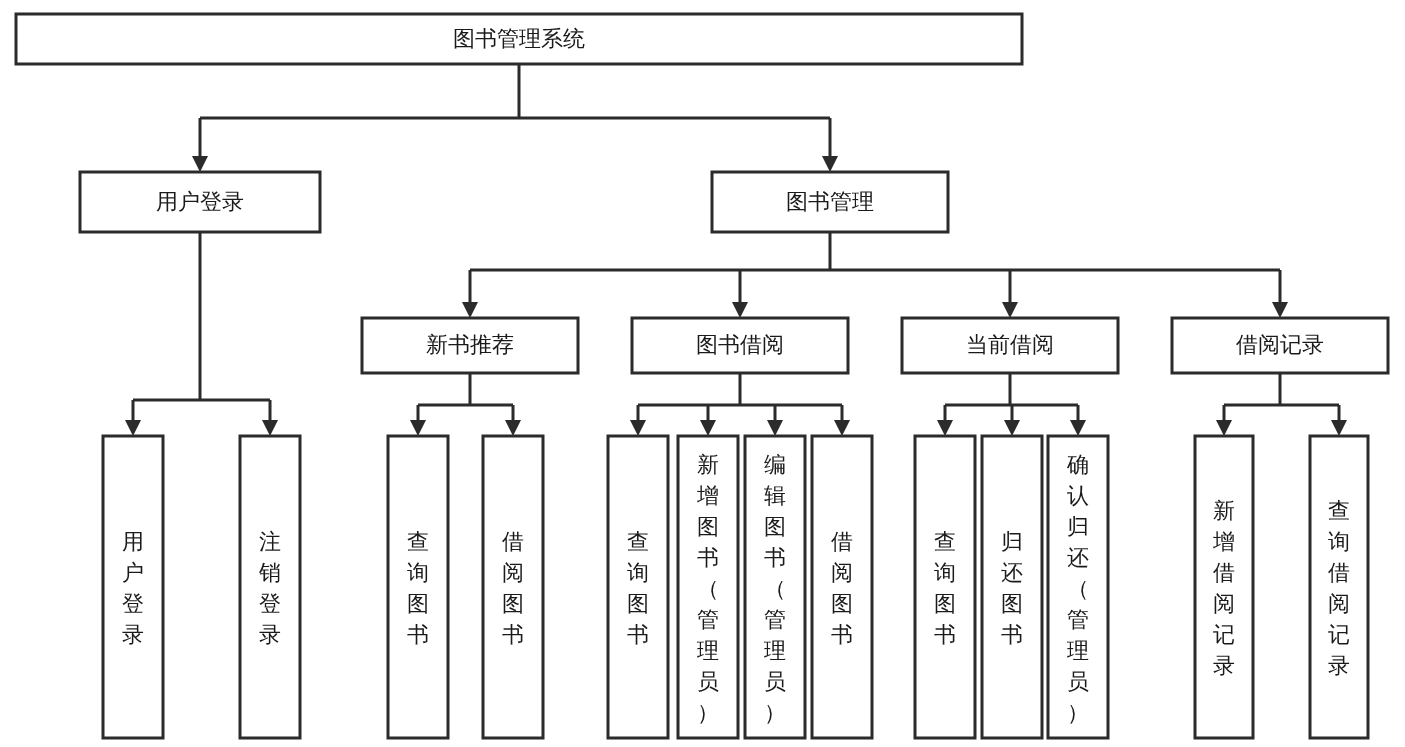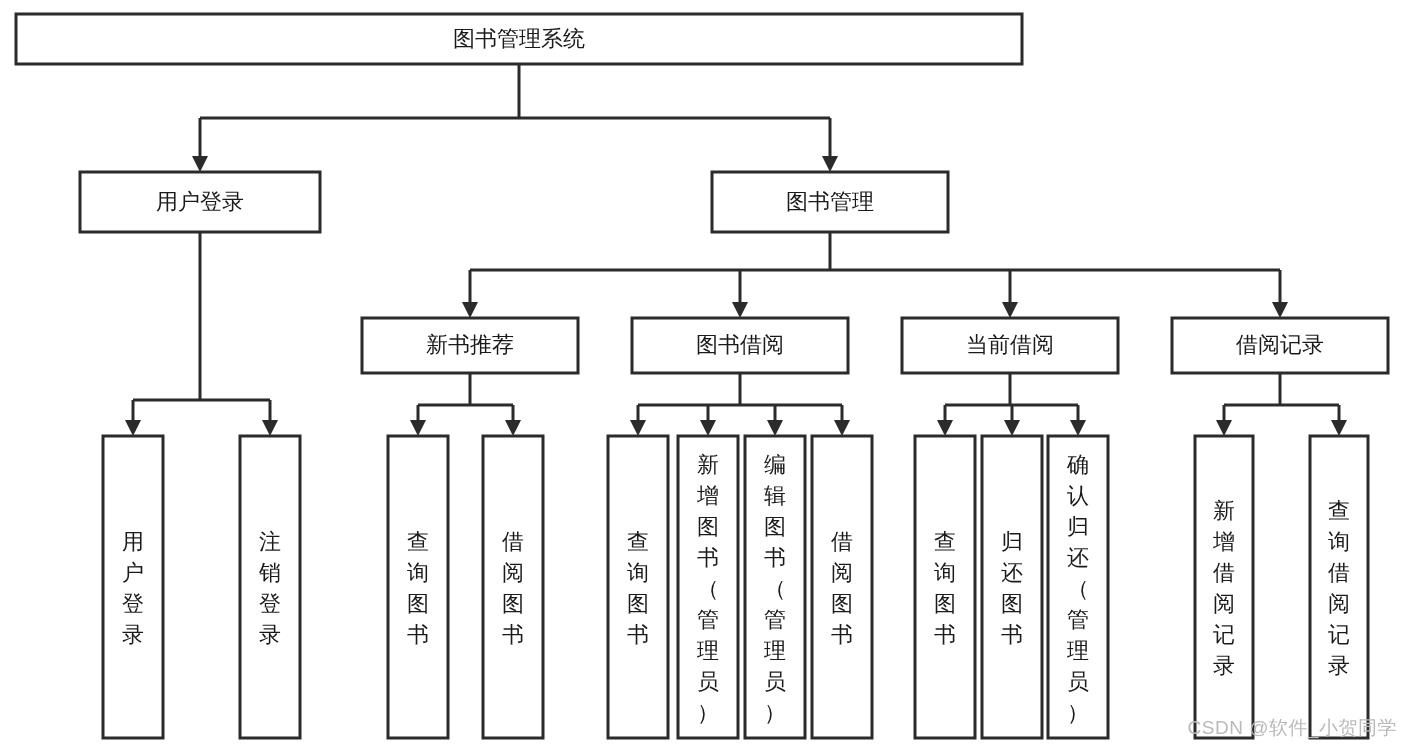--- a/index.html
+++ b/index.html
@@ -173,15 +173,14 @@
         <text x="775" class="node-label-v"><tspan x="775" y="471.5">编</tspan><tspan x="775" y="502.5">辑</tspan><tspan x="775" y="533.5">图</tspan><tspan x="775" y="564.5">书</tspan><tspan x="775" y="595.5" transform="rotate(90 775 588.5)">（</tspan><tspan x="775" y="626.5">管</tspan><tspan x="775" y="657.5">理</tspan><tspan x="775" y="688.5">员</tspan><tspan x="775" y="719.5" transform="rotate(90 775 712.5)">）</tspan></text>
         <text x="842" class="node-label-v"><tspan x="842" y="549">借</tspan><tspan x="842" y="580">阅</tspan><tspan x="842" y="611">图</tspan><tspan x="842" y="642">书</tspan></text>
         <text x="945" class="node-label-v"><tspan x="945" y="549">查</tspan><tspan x="945" y="580">询</tspan><tspan x="945" y="611">图</tspan><tspan x="945" y="642">书</tspan></text>
         <text x="1012" class="node-label-v"><tspan x="1012" y="549">归</tspan><tspan x="1012" y="580">还</tspan><tspan x="1012" y="611">图</tspan><tspan x="1012" y="642">书</tspan></text>
         <text x="1078" class="node-label-v"><tspan x="1078" y="471.5">确</tspan><tspan x="1078" y="502.5">认</tspan><tspan x="1078" y="533.5">归</tspan><tspan x="1078" y="564.5">还</tspan><tspan x="1078" y="595.5" transform="rotate(90 1078 588.5)">（</tspan><tspan x="1078" y="626.5">管</tspan><tspan x="1078" y="657.5">理</tspan><tspan x="1078" y="688.5">员</tspan><tspan x="1078" y="719.5" transform="rotate(90 1078 712.5)">）</tspan></text>
         <text x="1224" class="node-label-v"><tspan x="1224" y="518">新</tspan><tspan x="1224" y="549">增</tspan><tspan x="1224" y="580">借</tspan><tspan x="1224" y="611">阅</tspan><tspan x="1224" y="642">记</tspan><tspan x="1224" y="673">录</tspan></text>
         <text x="1339" class="node-label-v"><tspan x="1339" y="518">查</tspan><tspan x="1339" y="549">询</tspan><tspan x="1339" y="580">借</tspan><tspan x="1339" y="611">阅</tspan><tspan x="1339" y="642">记</tspan><tspan x="1339" y="673">录</tspan></text>
       </g>
     </svg>
 
-  <div class="watermark-text">CSDN @软件_小贺同学</div>
 
 </div>
 
 </body></html>

